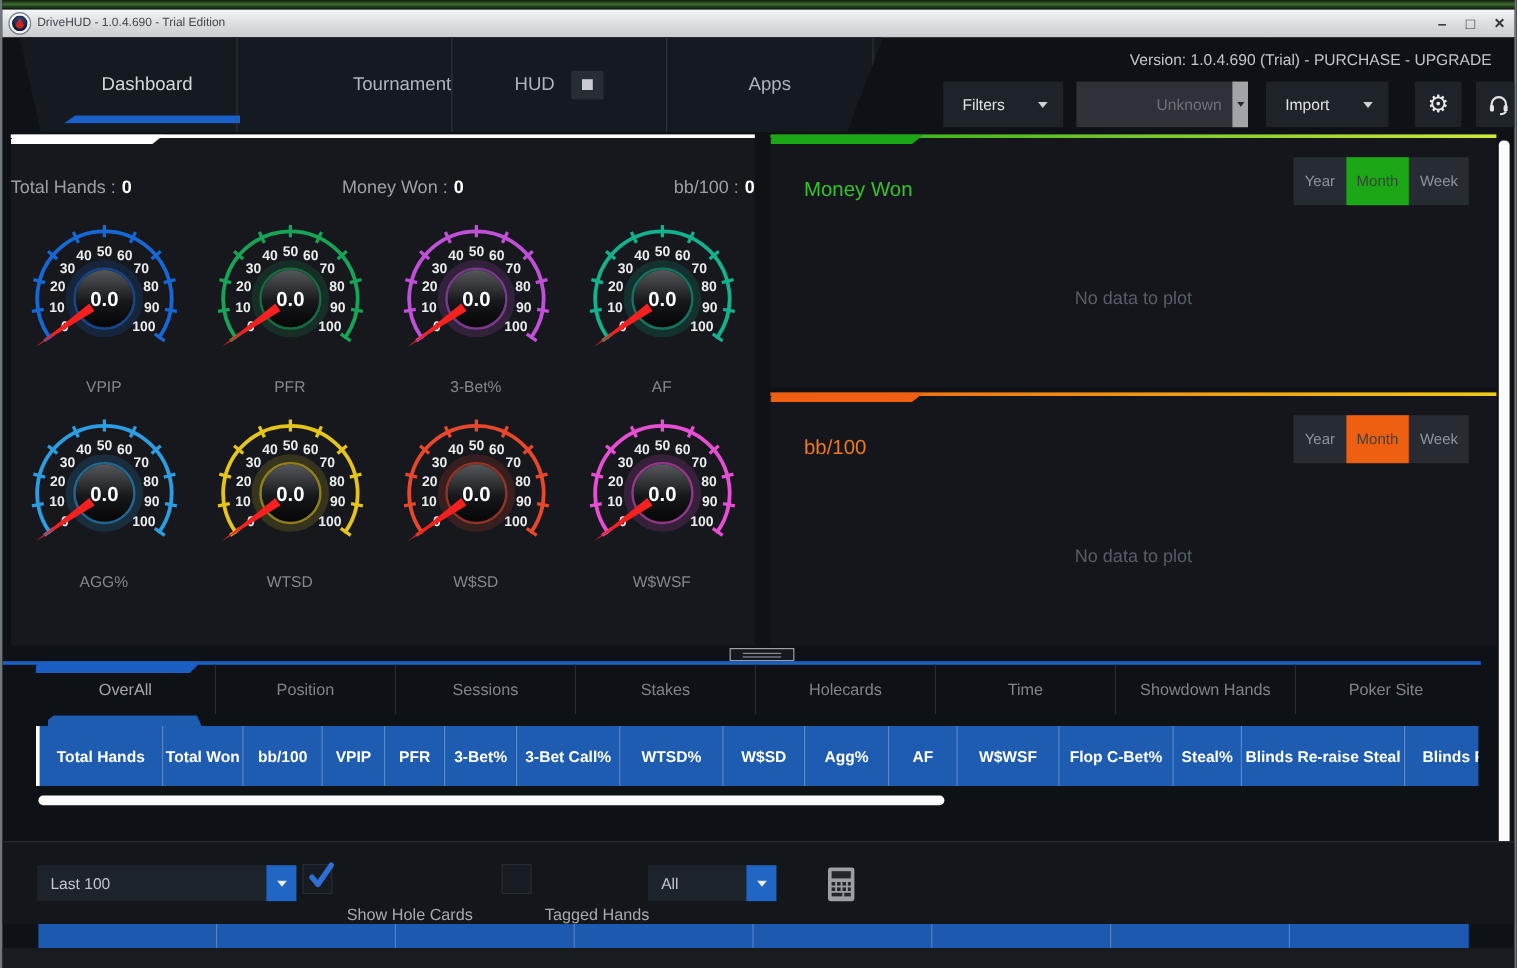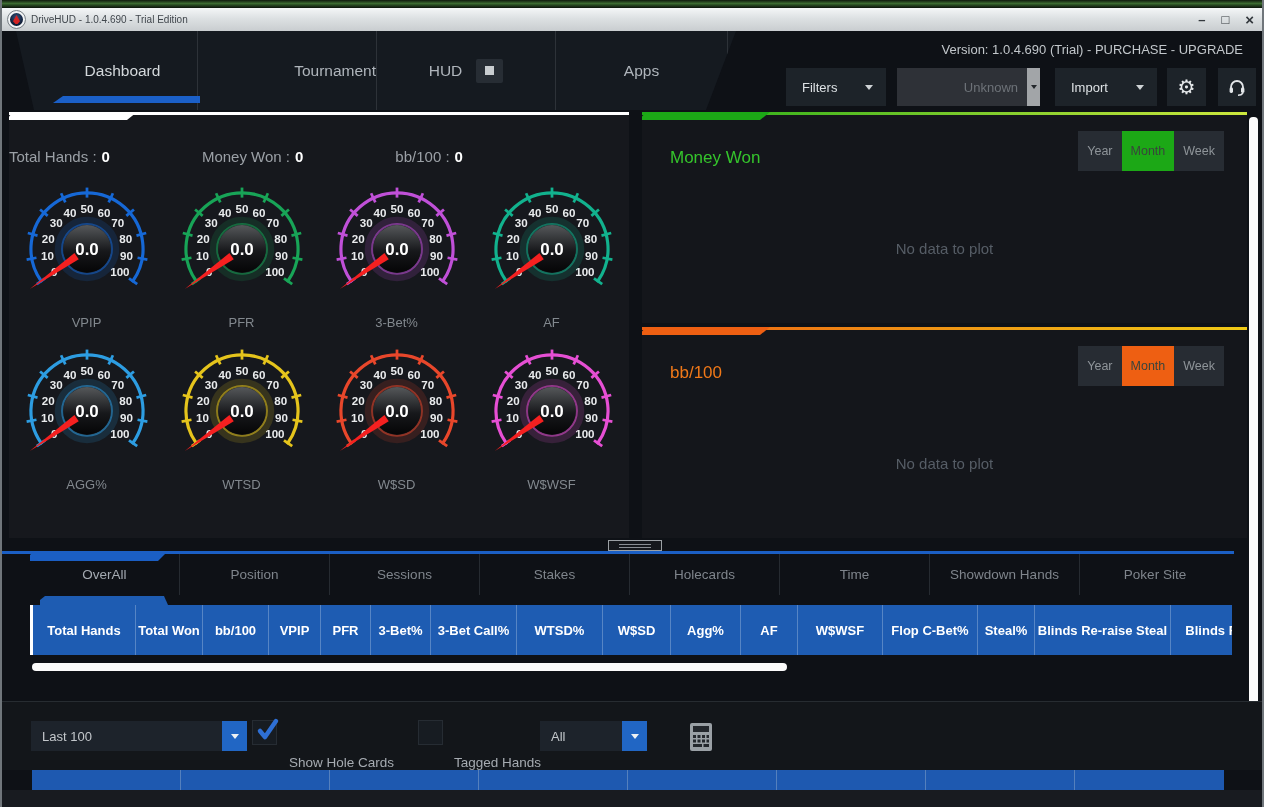--- a/index.html
+++ b/index.html
@@ -40,32 +40,32 @@
   .btn { background:#1d2329; color:#dde1e4; font-size:13px; display:flex; align-items:center; position:relative; }
   .btn .caret { width:0; height:0; border-left:4.5px solid transparent; border-right:4.5px solid transparent;
     border-top:5px solid #cfd3d6; margin-left:auto; }
   #filters-btn { width:100px; margin-right:11px; padding:0 13px 0 16px; }
   #site-select { width:143px; margin-right:15px; background:#2e3137; color:#6d7278; justify-content:flex-end;
     padding-right:22px; }
   #site-select .strip { position:absolute; right:0; top:0; bottom:0; width:13px; background:#a2a5a8;
     display:flex; align-items:center; justify-content:center; }
   #site-select .strip i { width:0; height:0; border-left:3.5px solid transparent; border-right:3.5px solid transparent;
     border-top:4.5px solid #23272b; }
-  #import-btn { width:102px; margin-right:10px; padding:0 13px 0 16px; }
+  #import-btn { width:102px; margin-right:22px; padding:0 13px 0 16px; }
   .iconbtn { width:39px; margin-right:12px; justify-content:center; }
   #headset-btn { width:38px; margin-right:0; }
   .gear-glyph { font-size:20px; color:#e6e9eb; line-height:1; }
 
   
   .left-panel { position:absolute; left:7px; top:112px; width:620px; height:426px; background:#16181d; }
   .topline { position:absolute; top:0; left:0; right:0; height:10px; pointer-events:none; }
   .topline .thin { position:absolute; top:0; left:0; right:0; height:3px; }
   .topline .thick { position:absolute; top:0; left:0; width:130px; height:8px;
     clip-path:polygon(0 55%,4px 0,calc(100% - 2px) 0,calc(100% - 12px) 100%,0 100%); }
-  .summary { display:flex; justify-content:flex-start; gap:92px; padding-top:36px; font-size:15px; }
+  .summary { display:flex; justify-content:space-between; gap:92px; padding-top:36px; font-size:15px; }
   .summary .lab { color:#9ba0a6; }
   .summary .val { color:#fff; font-weight:bold; margin-left:5px; }
   .gauge-grid { display:grid; grid-template-columns:repeat(4,155px); margin-top:12px; }
   .gauge { width:155px; height:162px; display:flex; flex-direction:column; align-items:center; }
   .gauge-label { margin-top:-10px; font-size:13px; color:#82888e; }
 
   .chart-panel { position:absolute; left:640px; width:605px; height:211px; background:#14161b; }
   #chart-0 { top:112px; } #chart-1 { top:327px; }
   .chart-title { position:absolute; left:28px; top:36px; font-size:17px; }
   .ranges { position:absolute; top:19px; right:23px; display:flex; background:#272c33; height:40px; }

